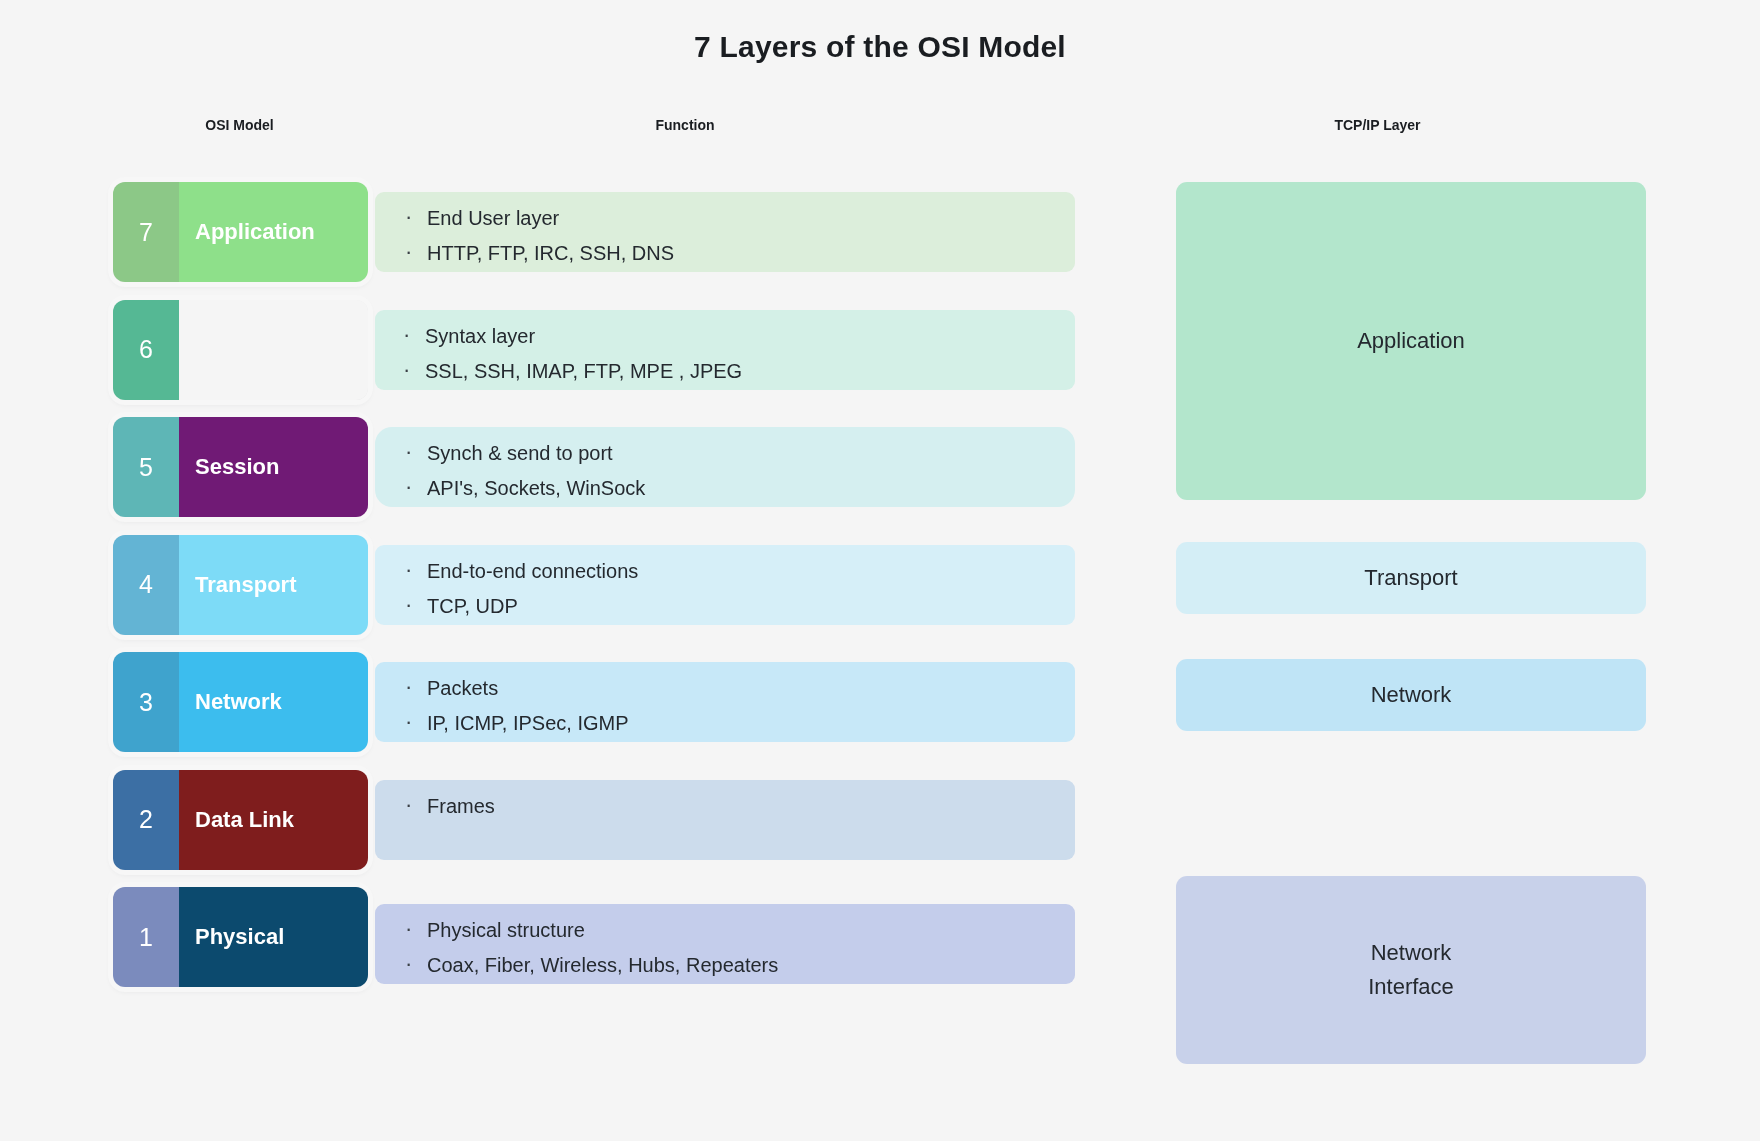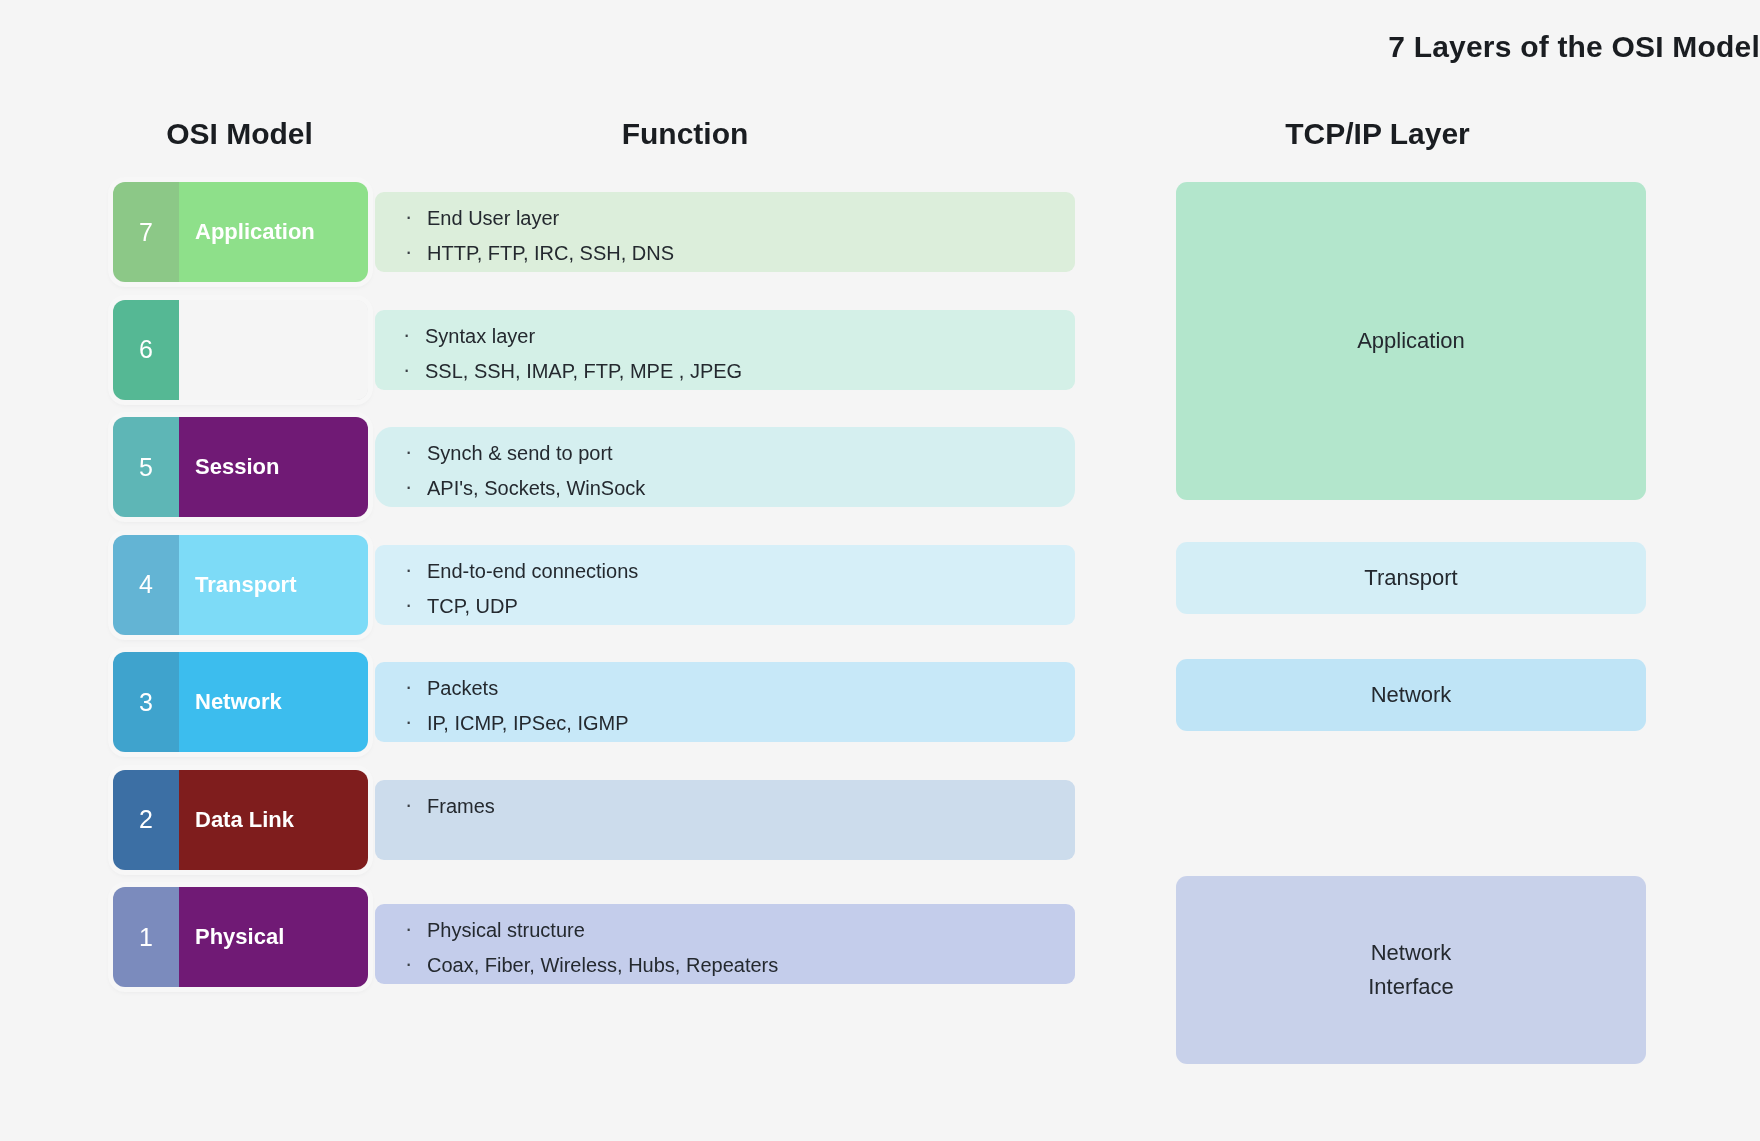--- a/index.html
+++ b/index.html
@@ -14,31 +14,31 @@
     color: #1f2328;
     overflow: hidden;
     position: relative;
   }
 
   #page-title {
     position: absolute;
     top: 30px;
     left: 0;
     width: 1760px;
-    text-align: right;
+    text-align: center;
     font-size: 30px;
     font-weight: bold;
     color: #1a1d21;
     letter-spacing: 0.2px;
   }
 
   
   .col-header {
     position: absolute;
-    font-size: 30px;
+    font-size: 14px;
     font-weight: bold;
     color: #1a1d21;
     text-align: center;
     top: 117px;
   }
   #header-osi    { left: 112px;  width: 255px; }
   #header-func   { left: 390px;  width: 590px; }
   #header-tcpip  { left: 1175px; width: 405px; }
 
   
@@ -206,21 +206,21 @@
         <div class="layer-name" style="background: #7f1d1d;">Data Link</div>
       </div>
     </div>
     <div class="layer-row" style="top: 887px;">
       <div class="function-panel" style="background: rgb(196, 205, 235); margin-top: 7px;">
         <div class="func-line">Physical structure</div>
         <div class="func-line">Coax, Fiber, Wireless, Hubs, Repeaters</div>
       </div>
       <div class="layer-box">
         <div class="layer-num" style="background: rgb(123, 139, 189);">1</div>
-        <div class="layer-name" style="background: #701a75;">Physical</div>
+        <div class="layer-name" style="background: #0c4a6e;">Physical</div>
       </div>
     </div>
   </div>
 
 <div id="tcpip-col">
     <div class="tcpip-block" style="top: 182px; height: 318px; background: rgb(179, 230, 204);">Application</div>
     <div class="tcpip-block" style="top: 542px; height: 72px; background: rgb(212, 238, 246);">Transport</div>
     <div class="tcpip-block" style="top: 659px; height: 72px; background: rgb(191, 228, 246);">Network</div>
     <div class="tcpip-block" style="top: 876px; height: 188px; background: rgb(200, 209, 234);">Network
 Interface</div>

